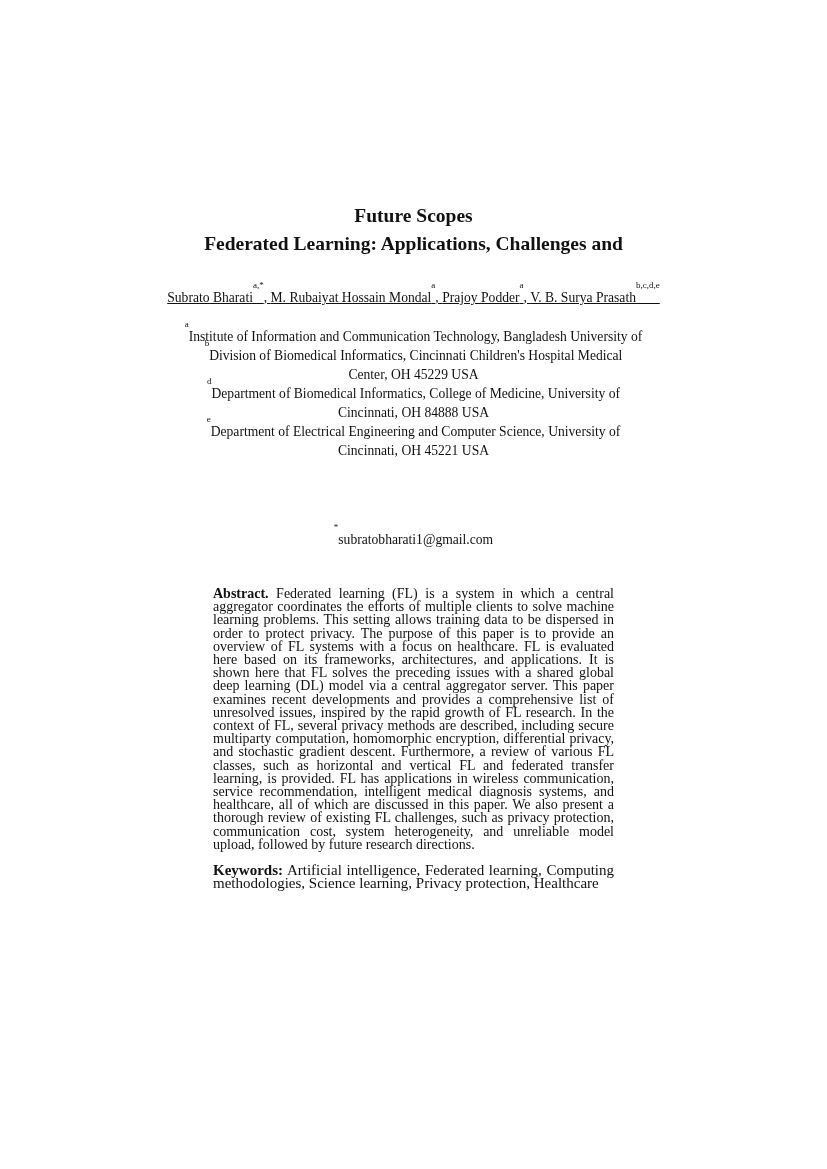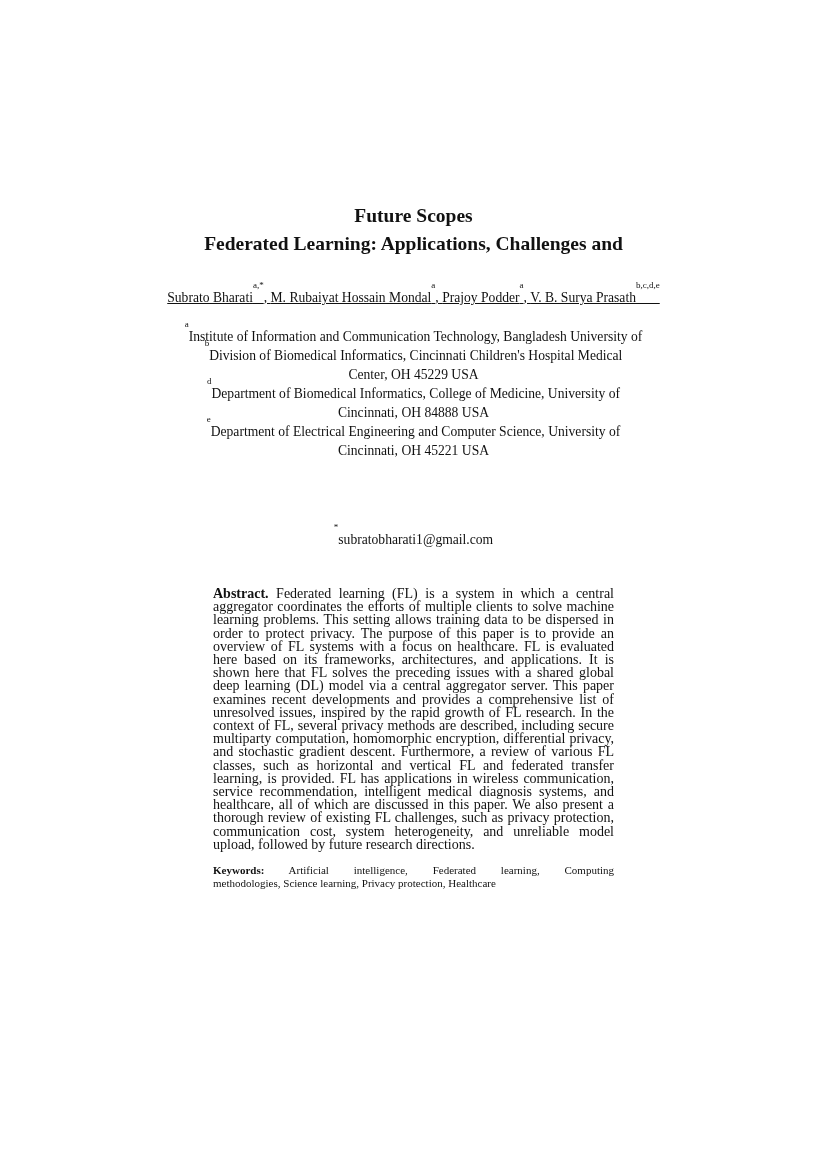--- a/index.html
+++ b/index.html
@@ -11,21 +11,21 @@
                   font-size: 13.6px; line-height: 19px; }
   .authors { top: 288px; text-decoration: underline; }
   .aff { top: 327px; }
   .aff .item { margin: 0; }
   sup { font-size: 9px; vertical-align: top; position: relative; top: -3px; line-height: 0; }
   .email { top: 530px; text-align: center; }
   .abstract { position: absolute; left: 213px; width: 401px; top: 587px;
               font-size: 14px; line-height: 13.2px; text-align: justify; }
   .abstract b { font-weight: bold; }
   .keywords { position: absolute; left: 213px; width: 401px; top: 864px;
-              font-size: 11px; line-height: 13.2px; text-align: justify; text-align-last: left; }
+              font-size: 15px; line-height: 13.2px; text-align: justify; text-align-last: left; }
   .kw-first { text-align: justify; text-align-last: justify; display: block; }
 </style>
 </head>
 <body>
 
 <div class="title">
   <div>Future Scopes</div>
   <div>Federated Learning: Applications, Challenges and</div>
 </div>
 

